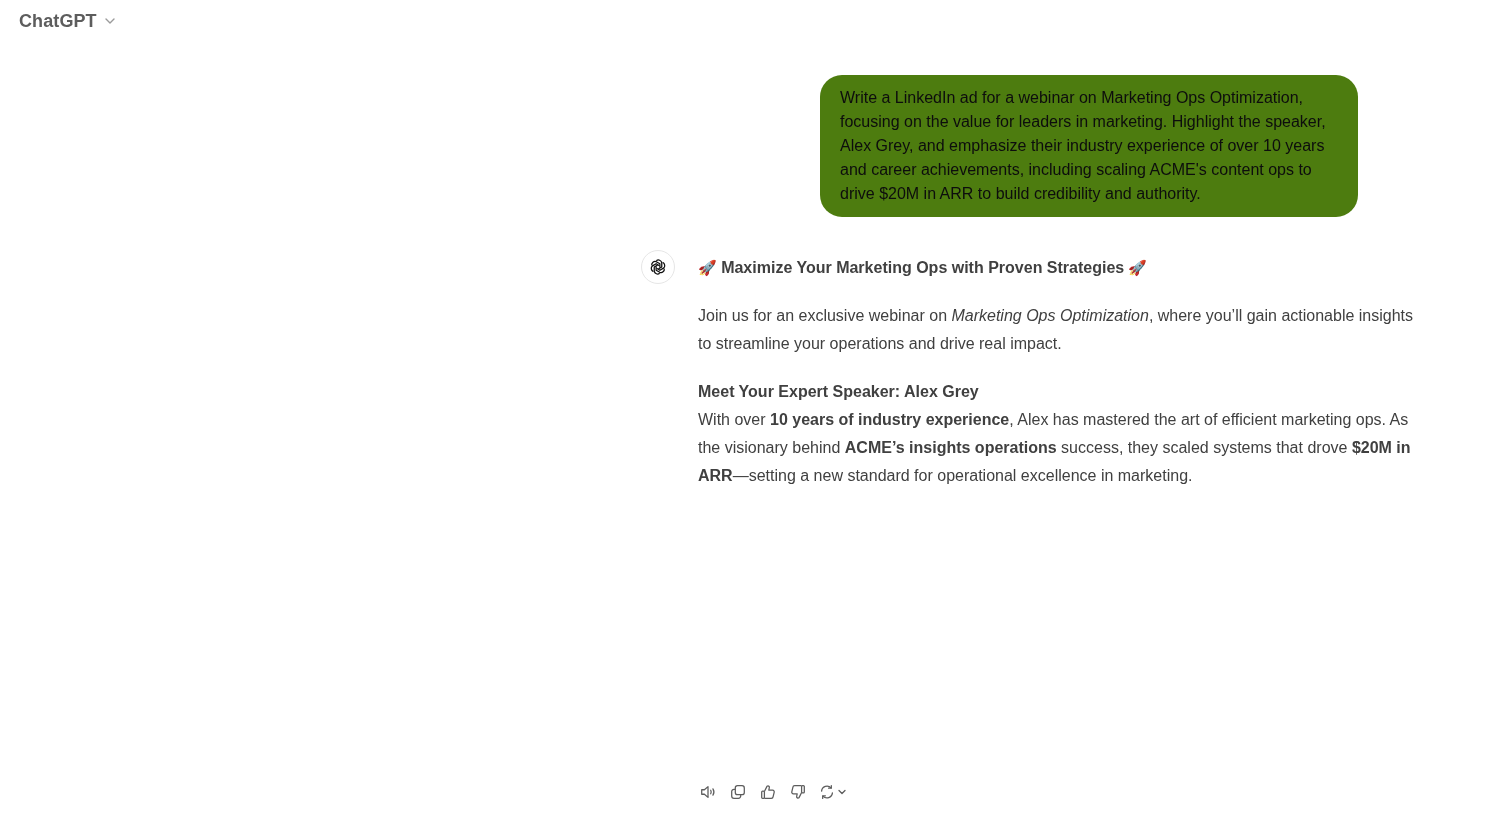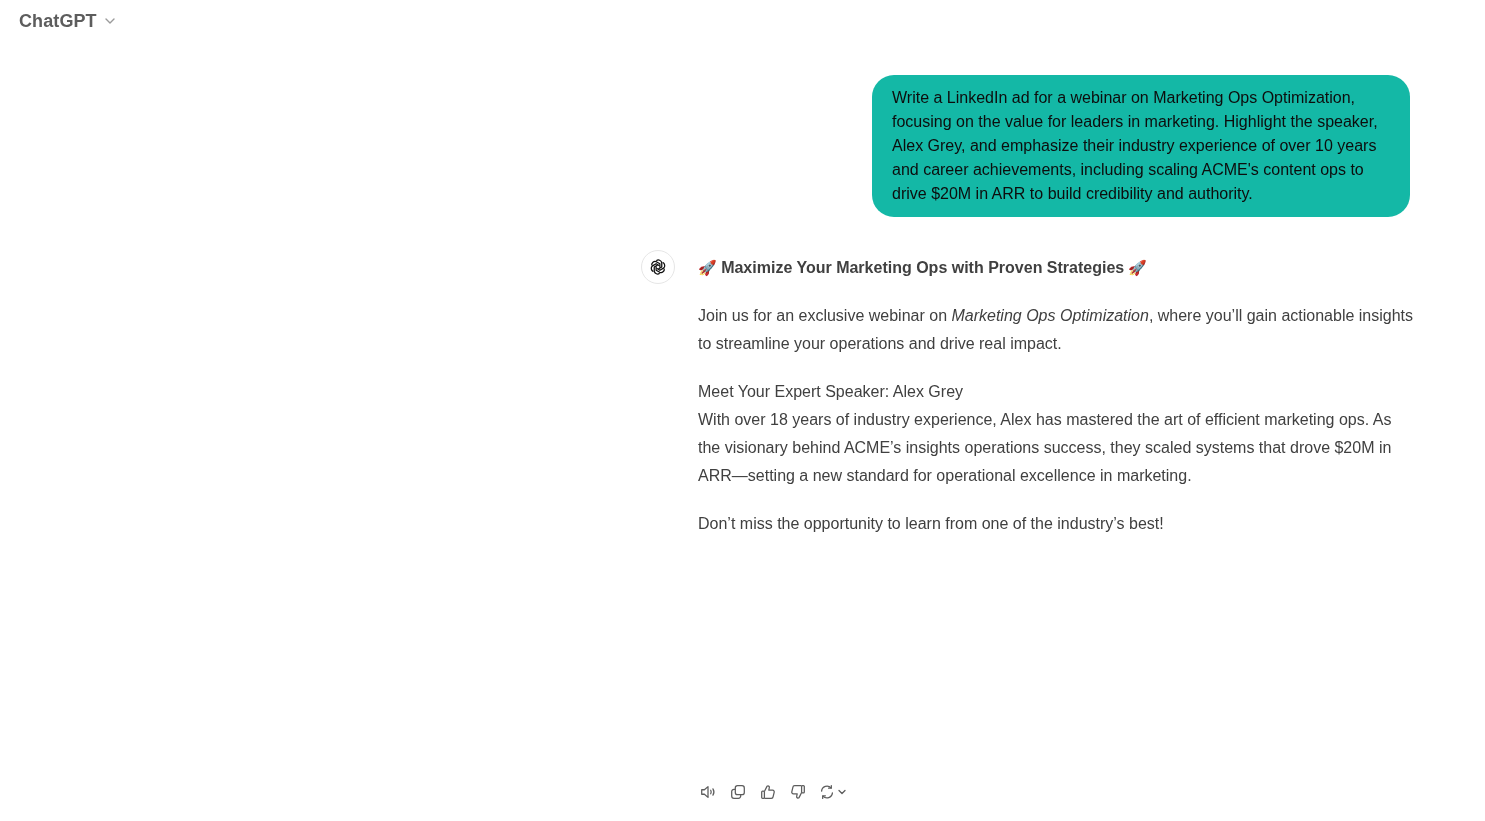--- a/index.html
+++ b/index.html
@@ -4,38 +4,38 @@
 <style>
   * { box-sizing: border-box; margin: 0; padding: 0; }
   html, body { width: 1485px; height: 821px; background: #ffffff; overflow: hidden; }
   body { font-family: "Liberation Sans", "DejaVu Sans", sans-serif; color: #0d0d0d; position: relative; }
 
   .topbar { position: absolute; left: 19px; top: 11px; display: flex; align-items: flex-start; gap: 6px; cursor: pointer; }
   .app-title { font-size: 18px; font-weight: 700; color: #5d5d5d; letter-spacing: 0.1px; }
   .chev { width: 14px; height: 14px; display: inline-block; margin-top: 3px; }
 
   .user-bubble {
-    position: absolute; left: 872px; top: 75px; width: 538px;
-    background: #14b8a6; border-radius: 22px; padding: 11px 20px 11px 20px;
+    position: absolute; left: 820px; top: 75px; width: 538px;
+    background: #4d7c0f; border-radius: 22px; padding: 11px 20px 11px 20px;
     font-size: 16px; line-height: 24px; color: #0d0d0d;
   }
 
   .avatar {
     position: absolute; left: 641px; top: 250px; width: 34px; height: 34px;
     border-radius: 50%; border: 1px solid #e6e6e6; background: #fff;
     display: flex; align-items: center; justify-content: center;
   }
 
   .assistant {
     position: absolute; left: 698px; top: 254px; width: 720px;
     font-size: 16px; line-height: 28px; color: #404040;
   }
   .assistant p { margin-bottom: 20px; }
   .assistant .headline { font-weight: 700; }
-  .assistant b { font-weight: 400; }
+  .assistant b { font-weight: 700; }
   .assistant i { font-style: italic; }
   .emoji { font-family: "DejaVu Sans", sans-serif; font-size: 15px; }
 
   .actions { position: absolute; left: 698px; top: 782px; display: flex; align-items: center; gap: 10px; }
   .act { width: 20px; height: 20px; display: flex; align-items: center; justify-content: center; cursor: pointer; }
   .act svg { width: 18px; height: 18px; }
   .regen { display: flex; align-items: center; gap: 1px; width: auto; }
 </style>
 </head>
 <body>
@@ -68,26 +68,25 @@
   <p class="headline">
     <span class="emoji">🚀</span>
     <span>Maximize Your Marketing Ops with Proven Strategies</span>
     <span class="emoji">🚀</span>
   </p>
 
   <p><span>Join us for an exclusive webinar on </span><i>Marketing Ops Optimization</i><span>, where you’ll gain actionable insights to streamline your operations and drive real impact.</span></p>
 
   <p>
     <b>Meet Your Expert Speaker: Alex Grey</b><br>
-    <span>With over </span><b>18 years of industry experience</b><span>, Alex has mastered the art of efficient marketing ops. As the visionary behind </span><b>ACME’s insights operations</b><span> success, they scaled systems that drove </span><b>$20M in ARR</b><span>—setting a new standard for operational excellence in marketing.</span>
+    <span>With over </span><b>10 years of industry experience</b><span>, Alex has mastered the art of efficient marketing ops. As the visionary behind </span><b>ACME’s insights operations</b><span> success, they scaled systems that drove </span><b>$20M in ARR</b><span>—setting a new standard for operational excellence in marketing.</span>
   </p>
 
 
 
-  <p>Don’t miss the opportunity to learn from one of the industry’s best!</p>
 
 </div>
 
 <div class="actions">
   <div class="act">
     <svg viewBox="0 0 20 20" fill="none" stroke="#5d5d5d" stroke-width="1.4" stroke-linejoin="round" stroke-linecap="round">
       <path d="M3 7.5 h3 l4 -3.5 v12 l-4 -3.5 h-3 z"></path>
       <path d="M13 8 q1.2 2 0 4"></path>
         <path d="M15.5 6.5 q2.2 3.5 0 7"></path>
     </svg>

